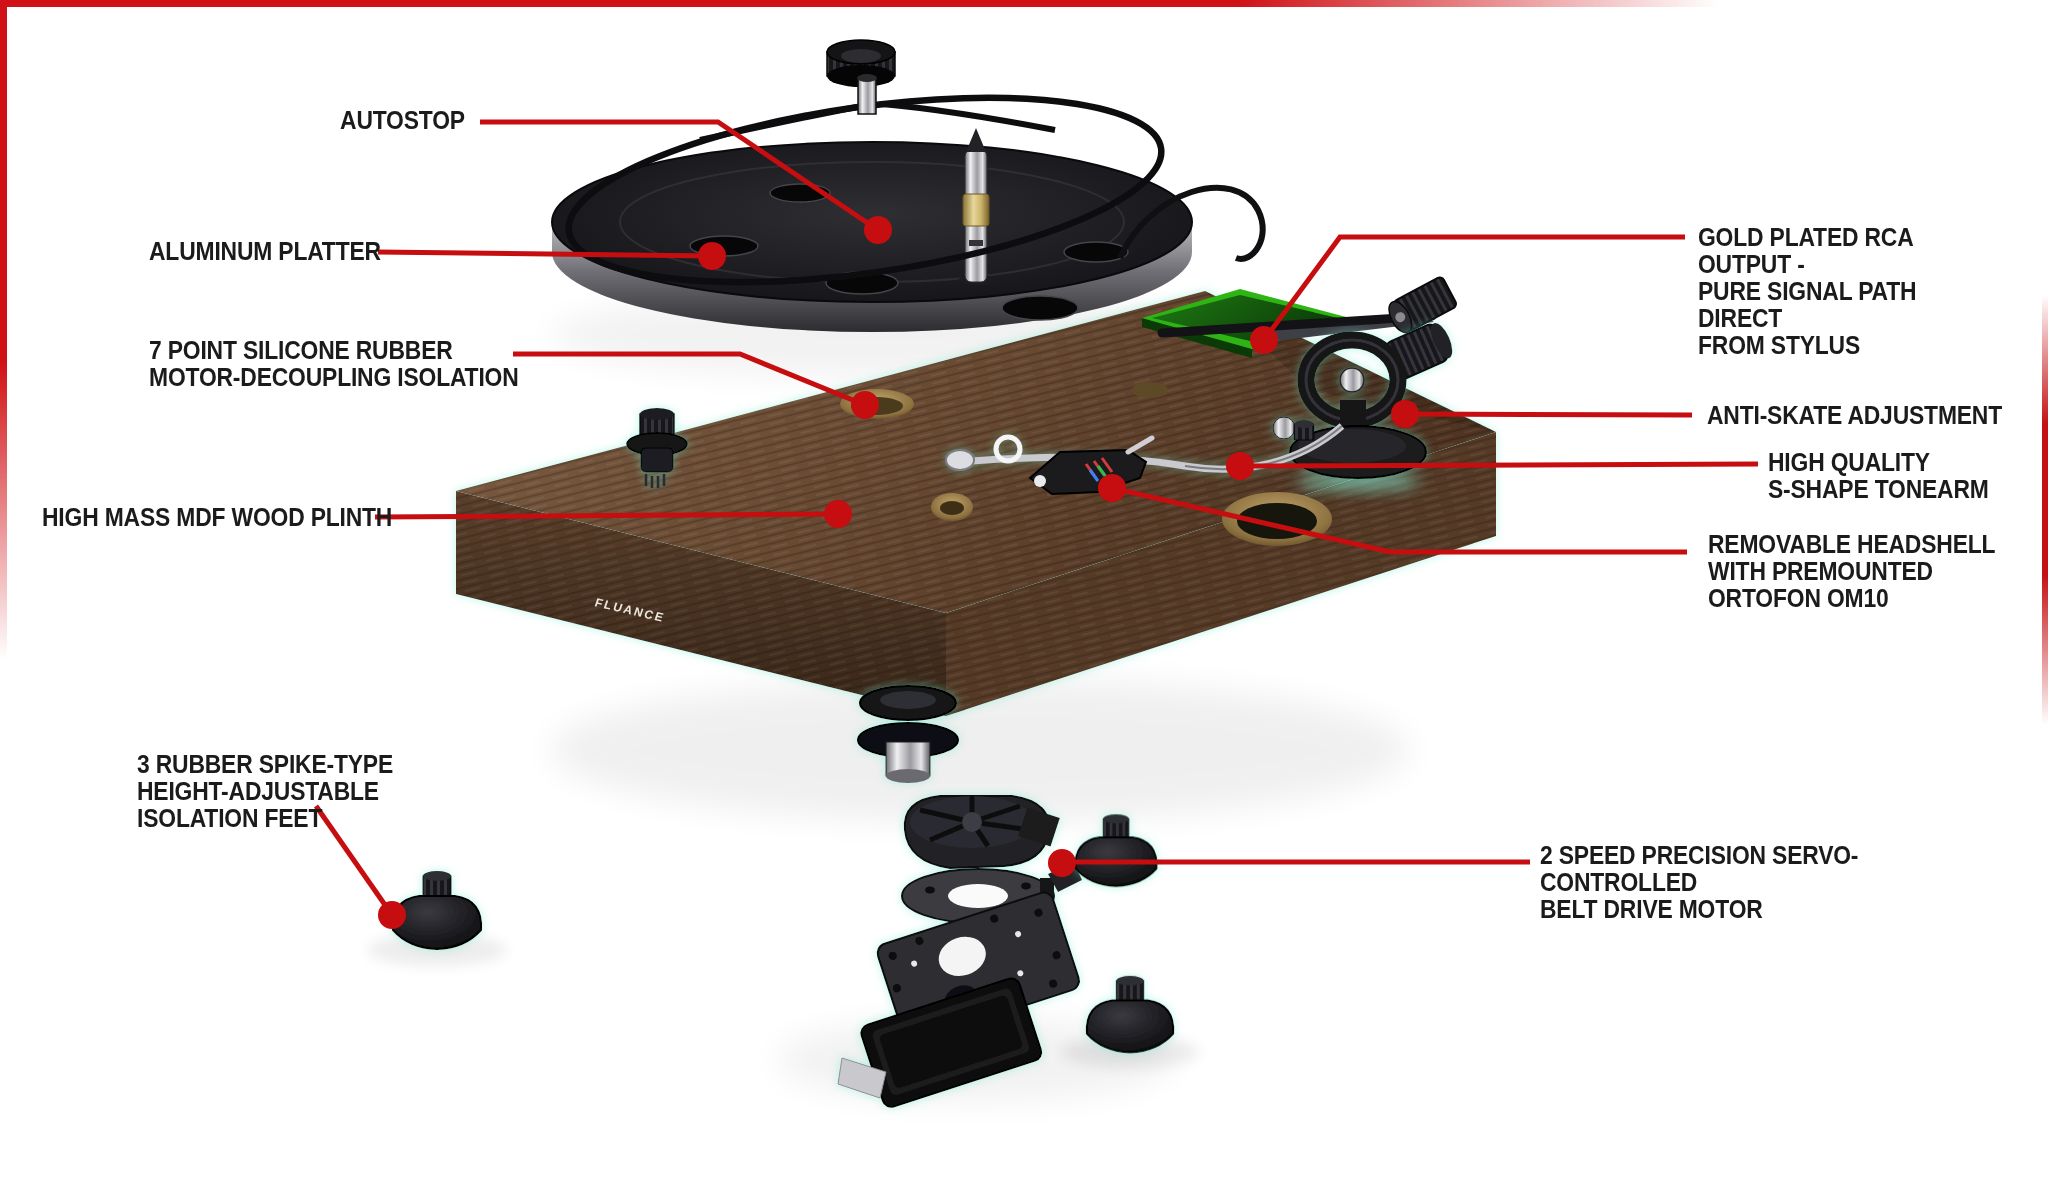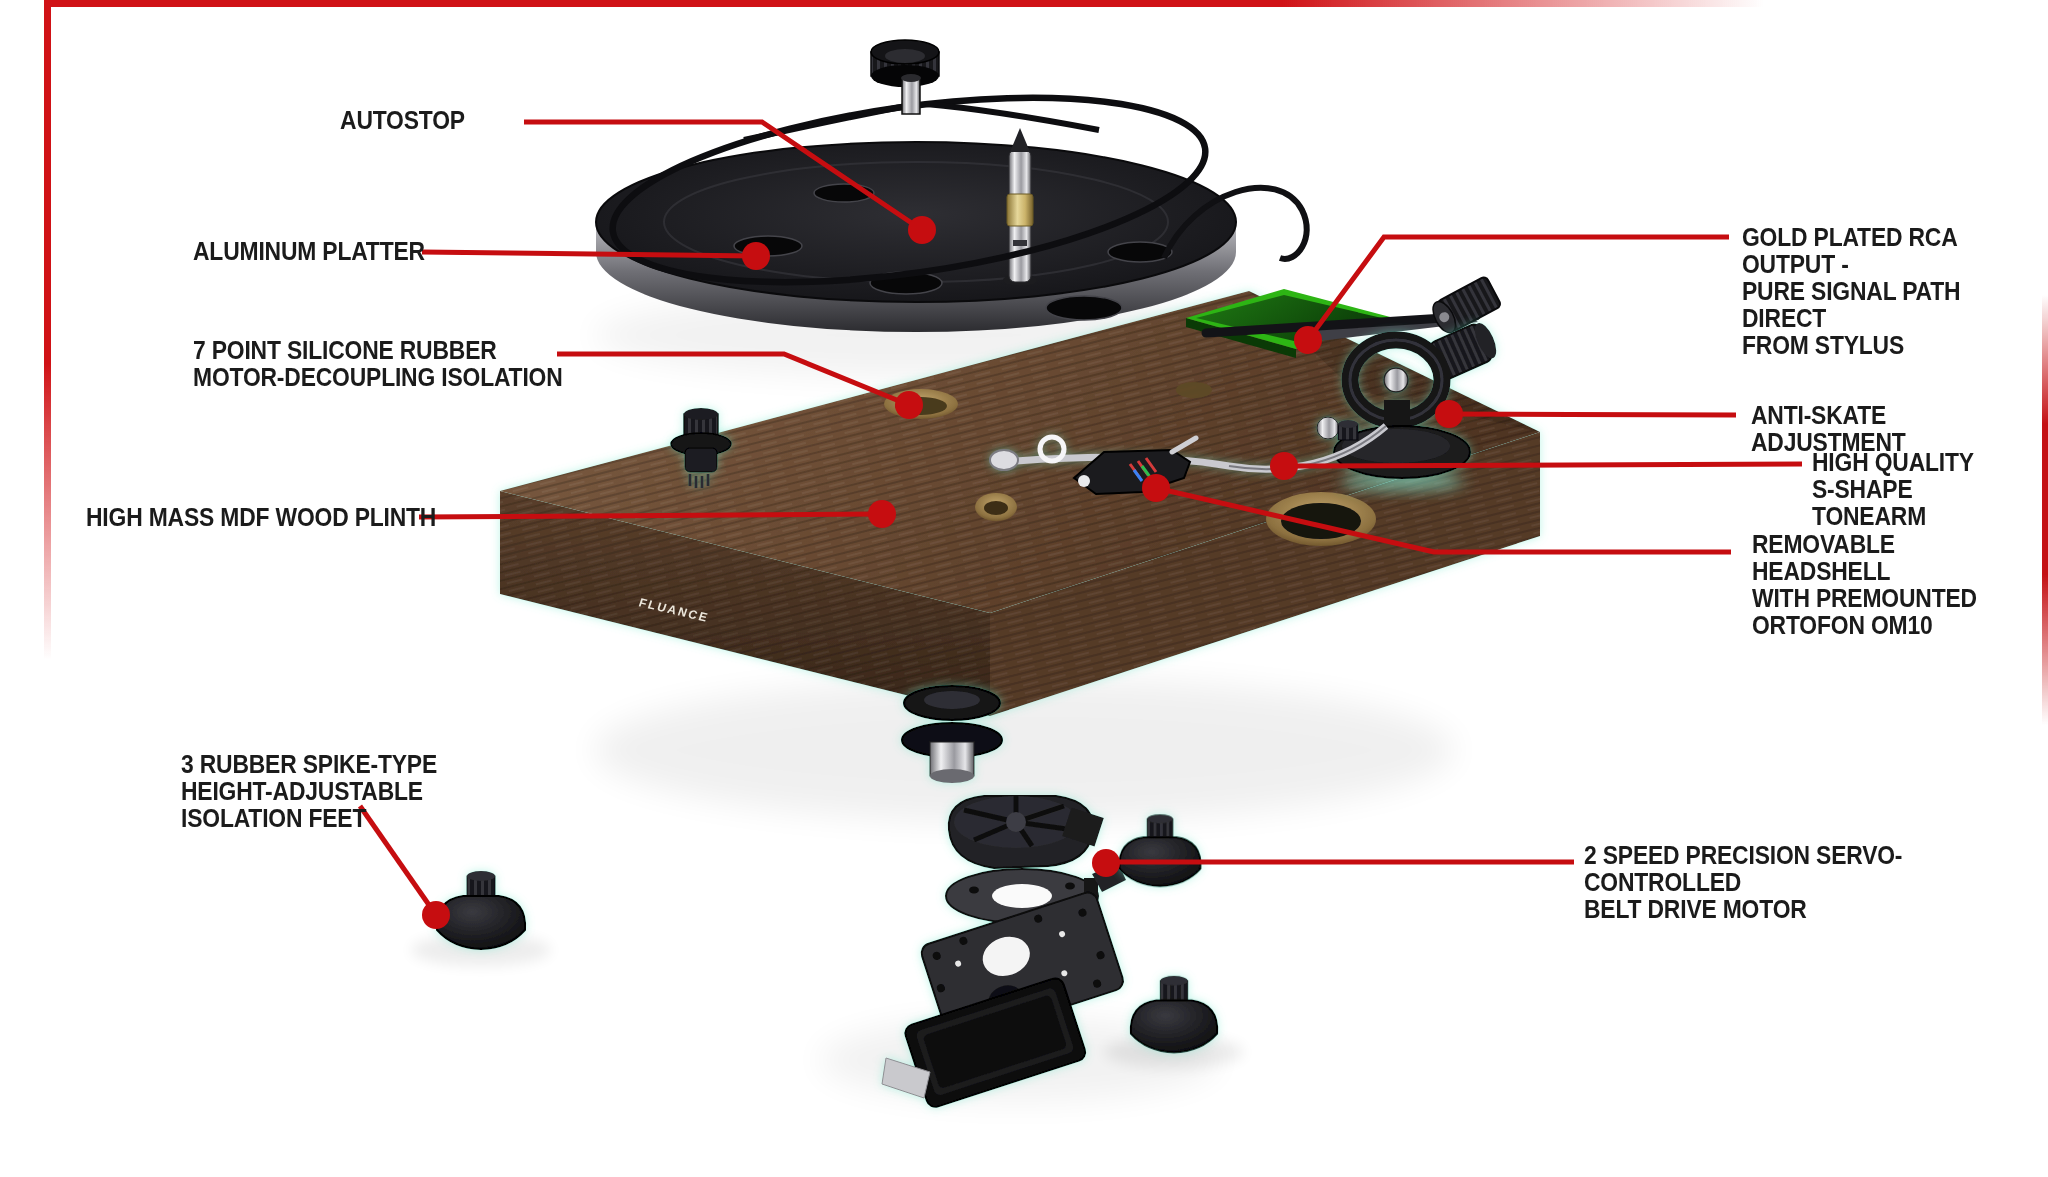--- a/index.html
+++ b/index.html
@@ -1,18 +1,18 @@
 <!DOCTYPE html>
 <html><head>
 <meta charset="utf-8">
 <style>
   html,body{margin:0;padding:0;background:#ffffff;}
   body{width:2048px;height:1177px;position:relative;overflow:hidden;
        font-family:"Liberation Sans","DejaVu Sans",sans-serif;}
-  #stage{position:absolute;inset:0;margin-left:44px;}
+  #stage{position:absolute;inset:0;}
   svg{position:absolute;left:0;top:0;}
   .callout-label{
     position:absolute;
     font-weight:800;
     font-size:26px;
     line-height:27px;
     letter-spacing:-0.2px;
     color:#1b1b1b;
     white-space:pre-line;
     transform:scaleX(0.88);

